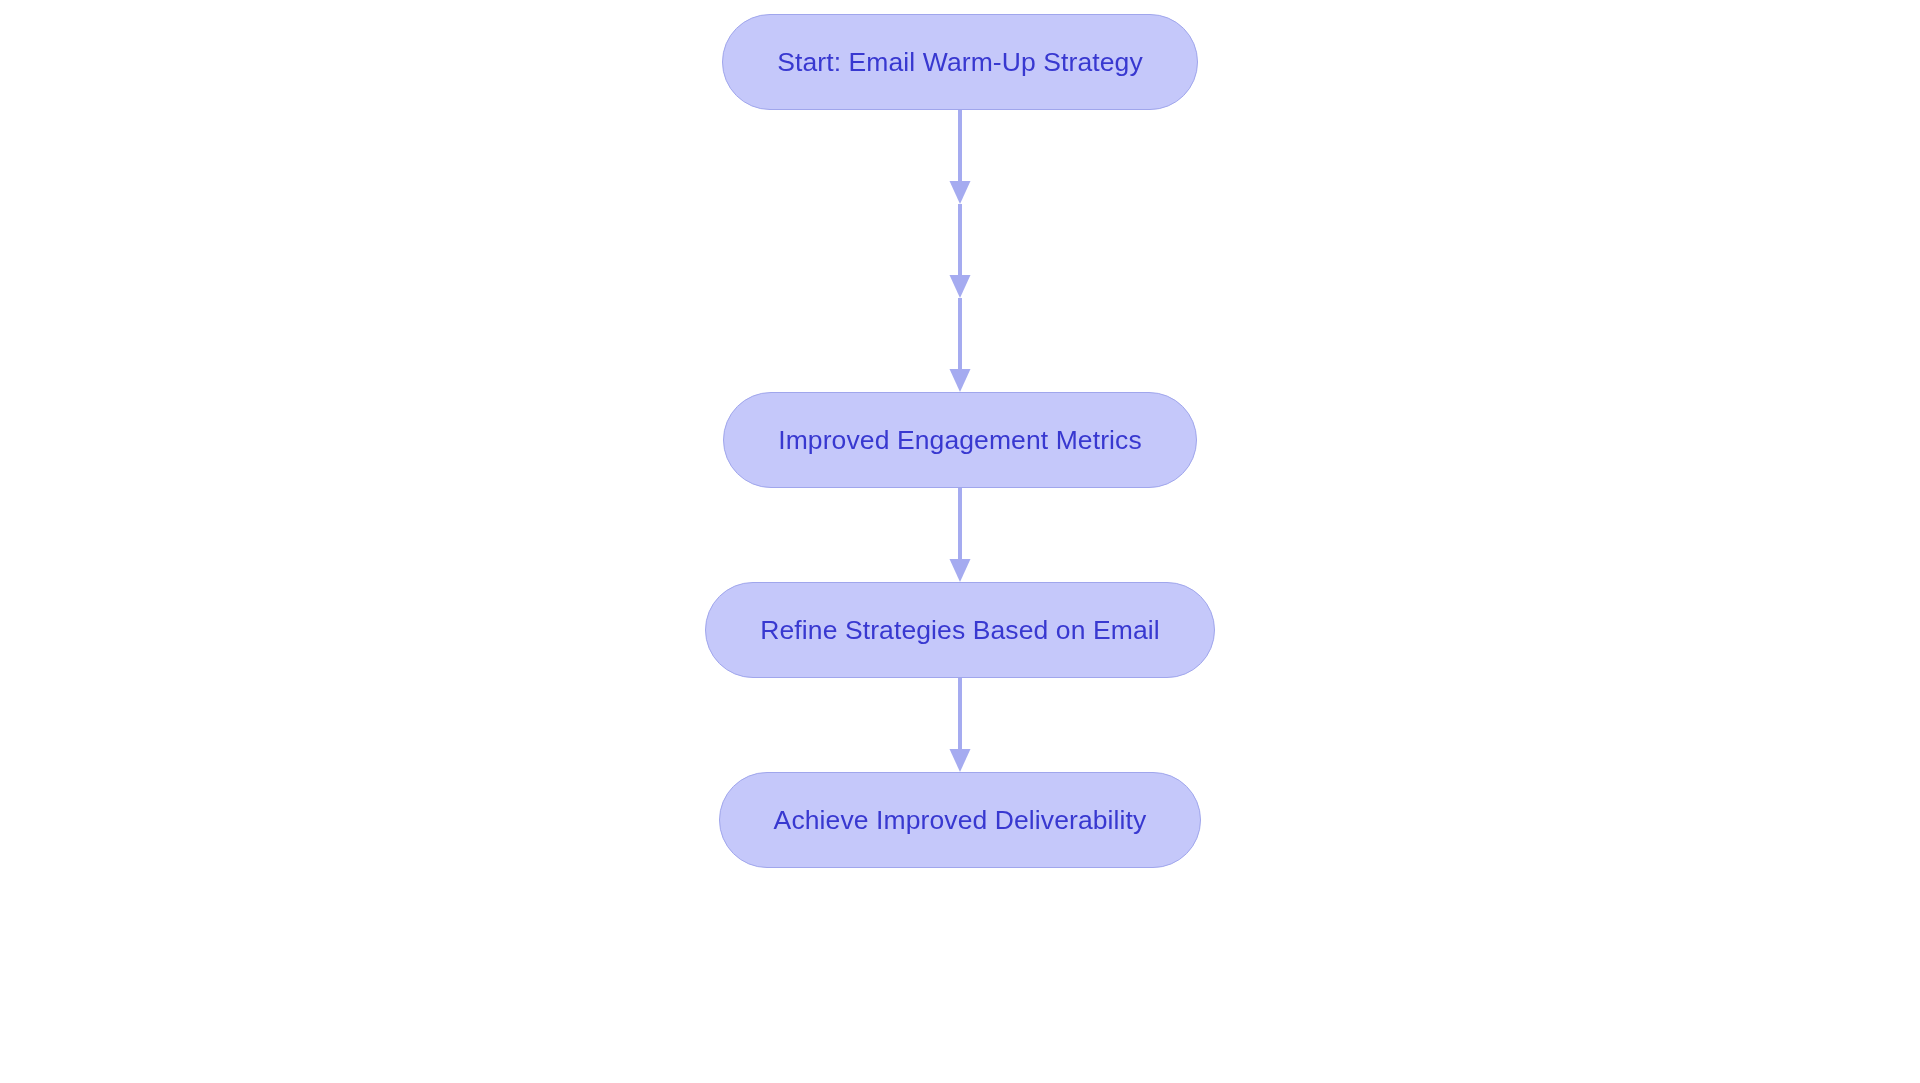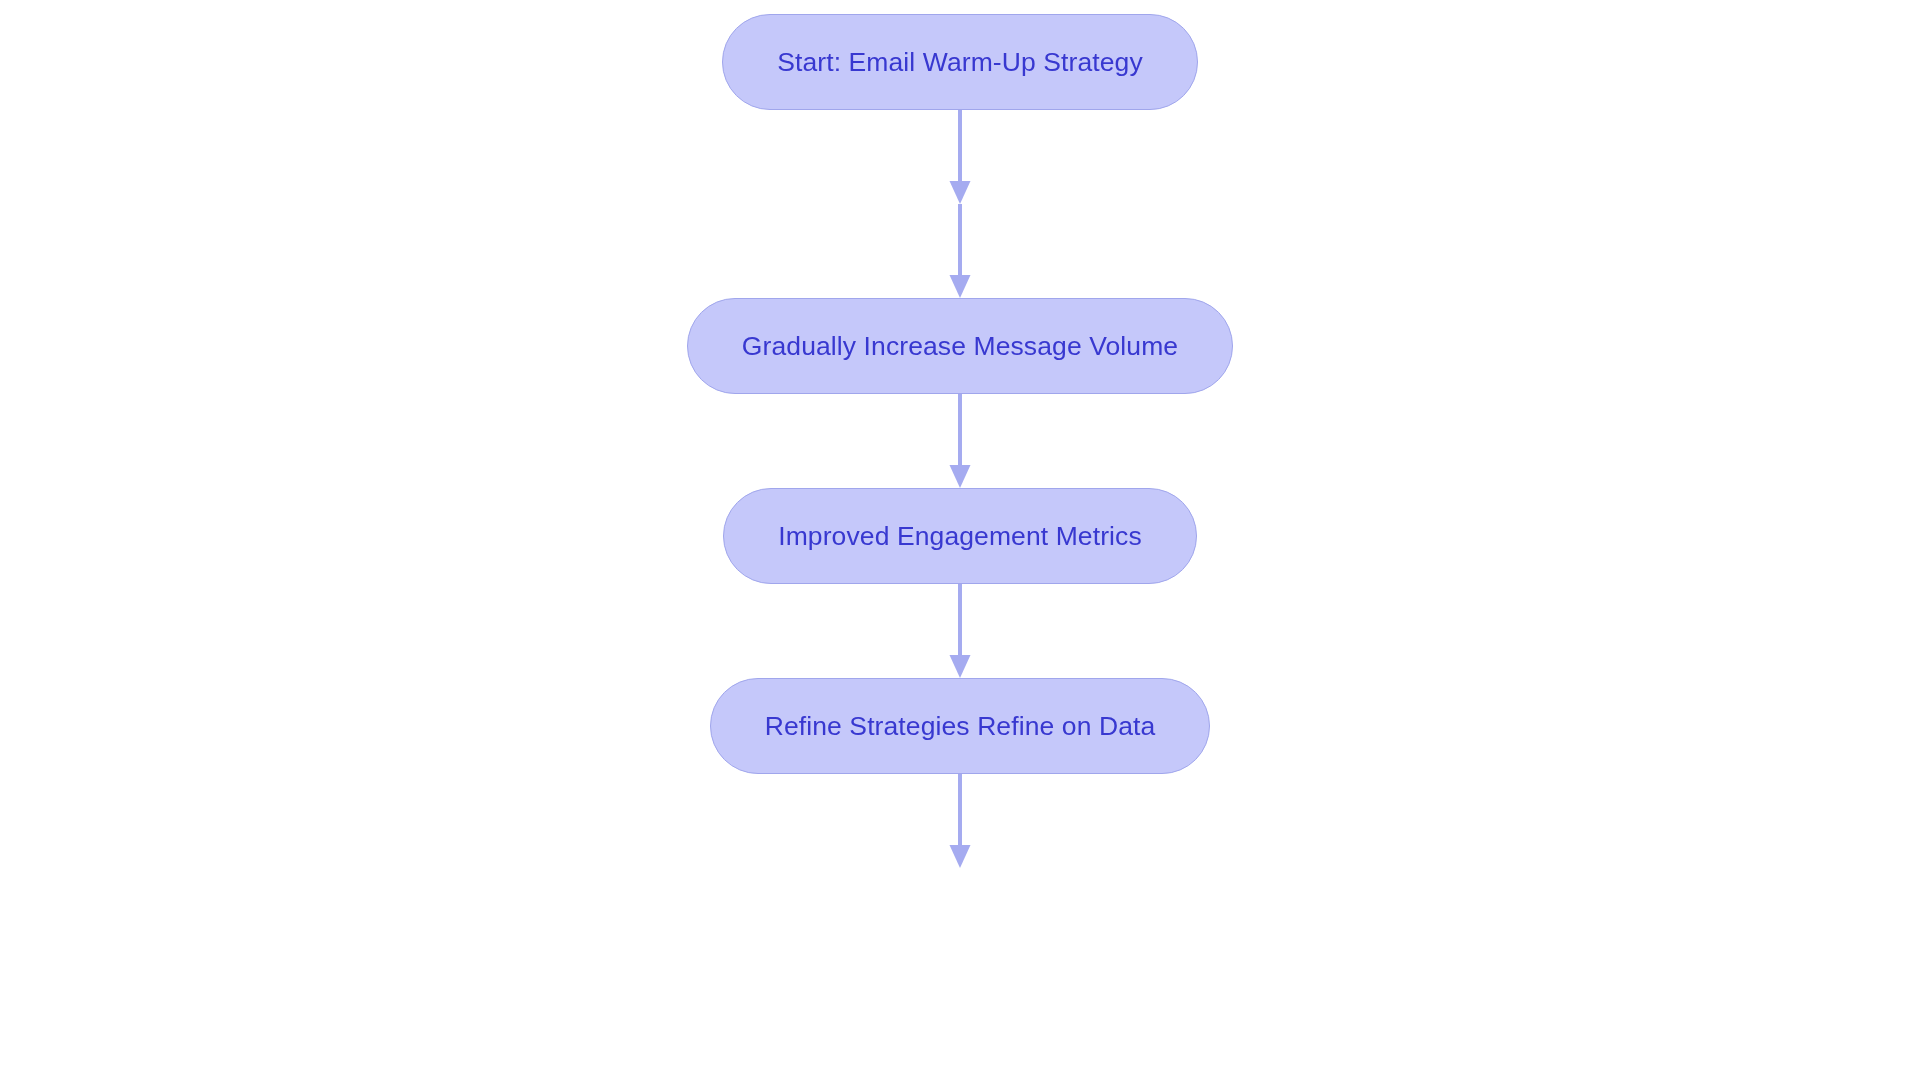--- a/index.html
+++ b/index.html
@@ -86,42 +86,42 @@
       <line class="conn-line" x1="13" y1="0" x2="13" y2="72"></line>
       <polygon class="conn-head" points="13,94 2.5,71 23.5,71"></polygon>
     </svg>
 
 
     <svg class="connector" viewBox="0 0 26 94">
       <line class="conn-line" x1="13" y1="0" x2="13" y2="72"></line>
       <polygon class="conn-head" points="13,94 2.5,71 23.5,71"></polygon>
     </svg>
 
-    <div class="node">
-      <span class="node-label">Gradually Increase Message Volume</span>
-    </div>
 
     <svg class="connector" viewBox="0 0 26 94">
       <line class="conn-line" x1="13" y1="0" x2="13" y2="72"></line>
       <polygon class="conn-head" points="13,94 2.5,71 23.5,71"></polygon>
     </svg>
 
     <div class="node">
       <span class="node-label">Improved Engagement Metrics</span>
     </div>
 
     <svg class="connector" viewBox="0 0 26 94">
       <line class="conn-line" x1="13" y1="0" x2="13" y2="72"></line>
       <polygon class="conn-head" points="13,94 2.5,71 23.5,71"></polygon>
     </svg>
 
     <div class="node">
-      <span class="node-label">Refine Strategies Refine on Data</span>
+      <span class="node-label">Refine Strategies Based on Email</span>
     </div>
 
     <svg class="connector" viewBox="0 0 26 94">
       <line class="conn-line" x1="13" y1="0" x2="13" y2="72"></line>
       <polygon class="conn-head" points="13,94 2.5,71 23.5,71"></polygon>
     </svg>
 
+    <div class="node">
+      <span class="node-label">Achieve Improved Deliverability</span>
+    </div>
 
   </div>
 </div>
 
 </body></html>

